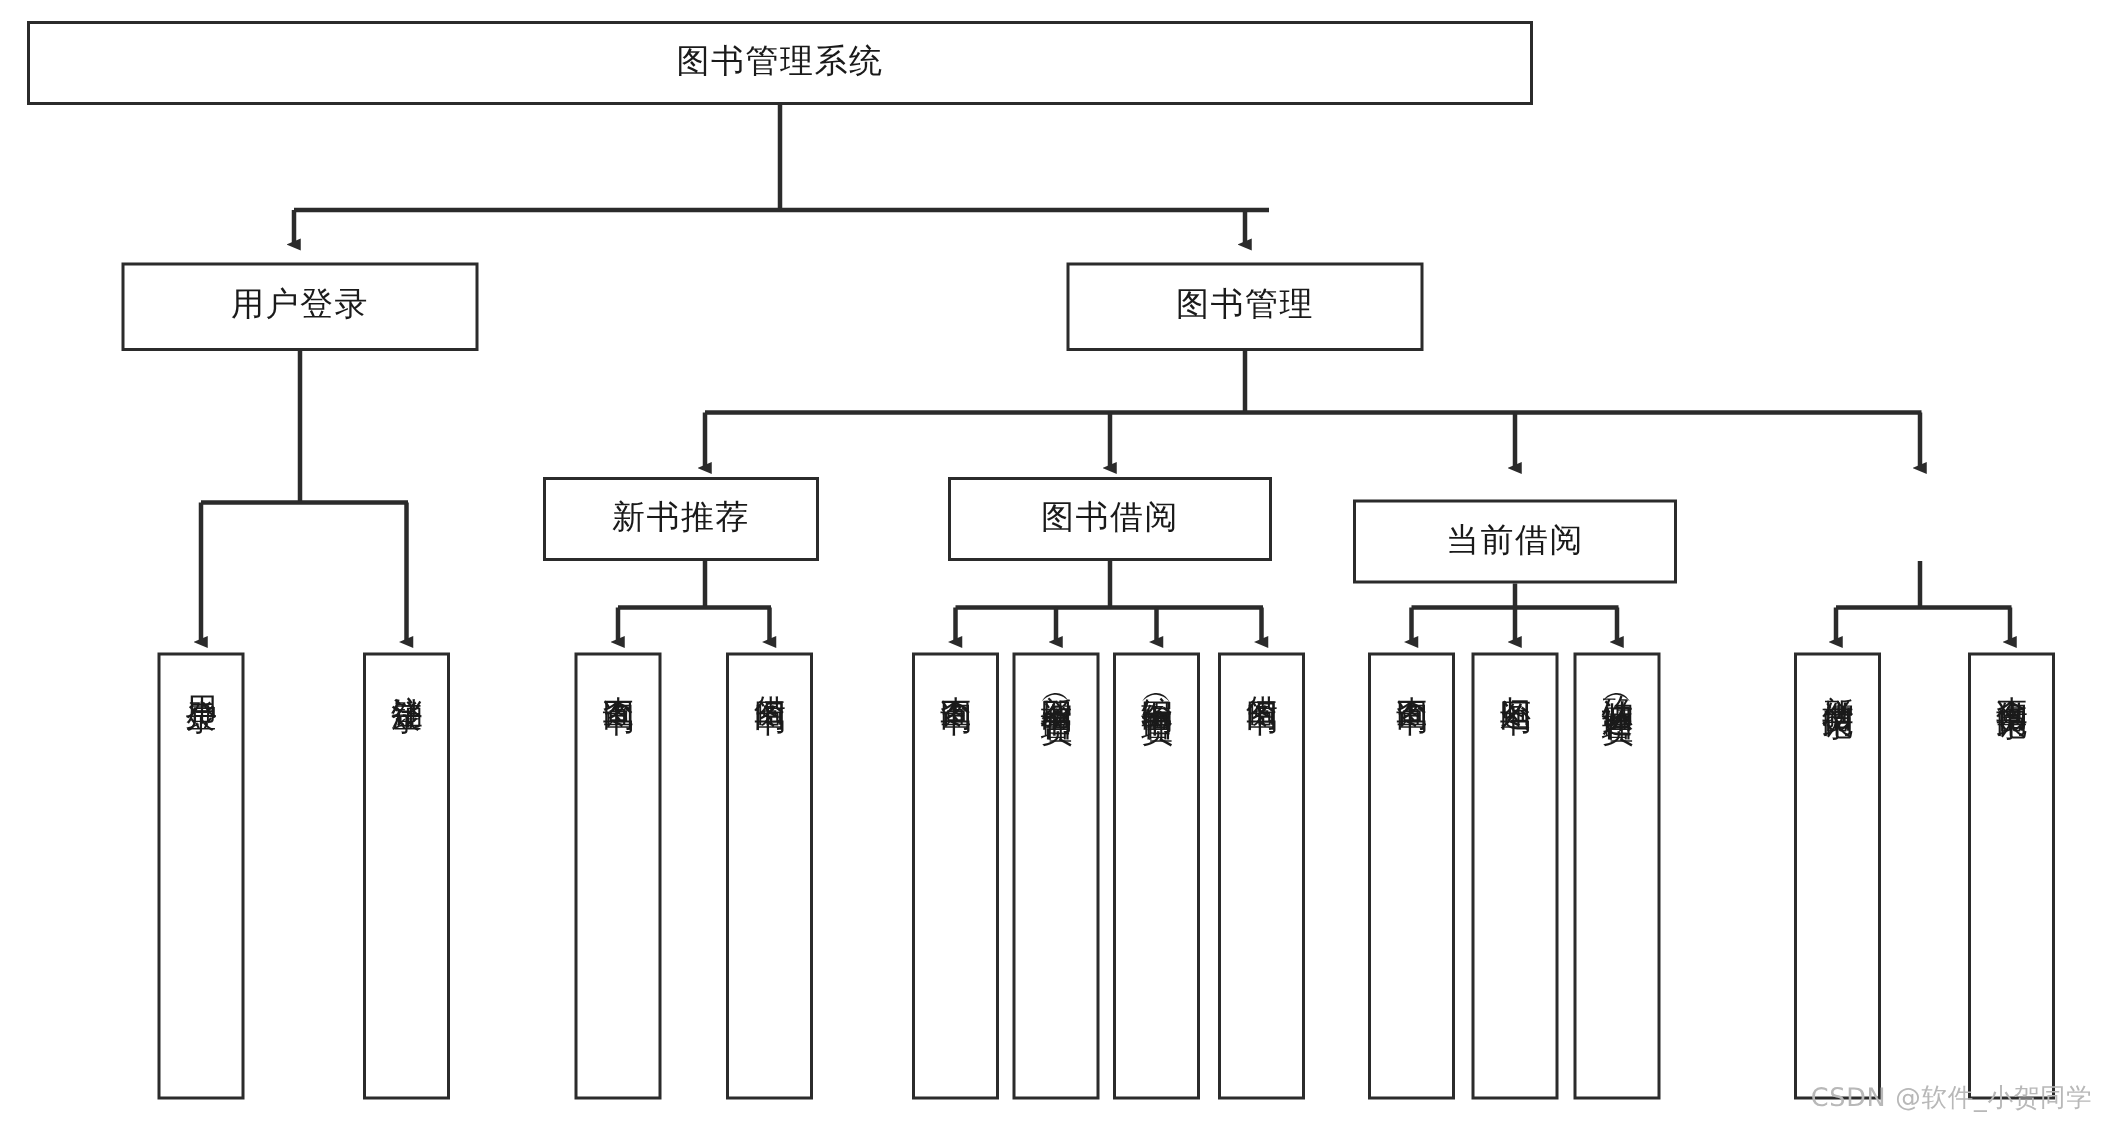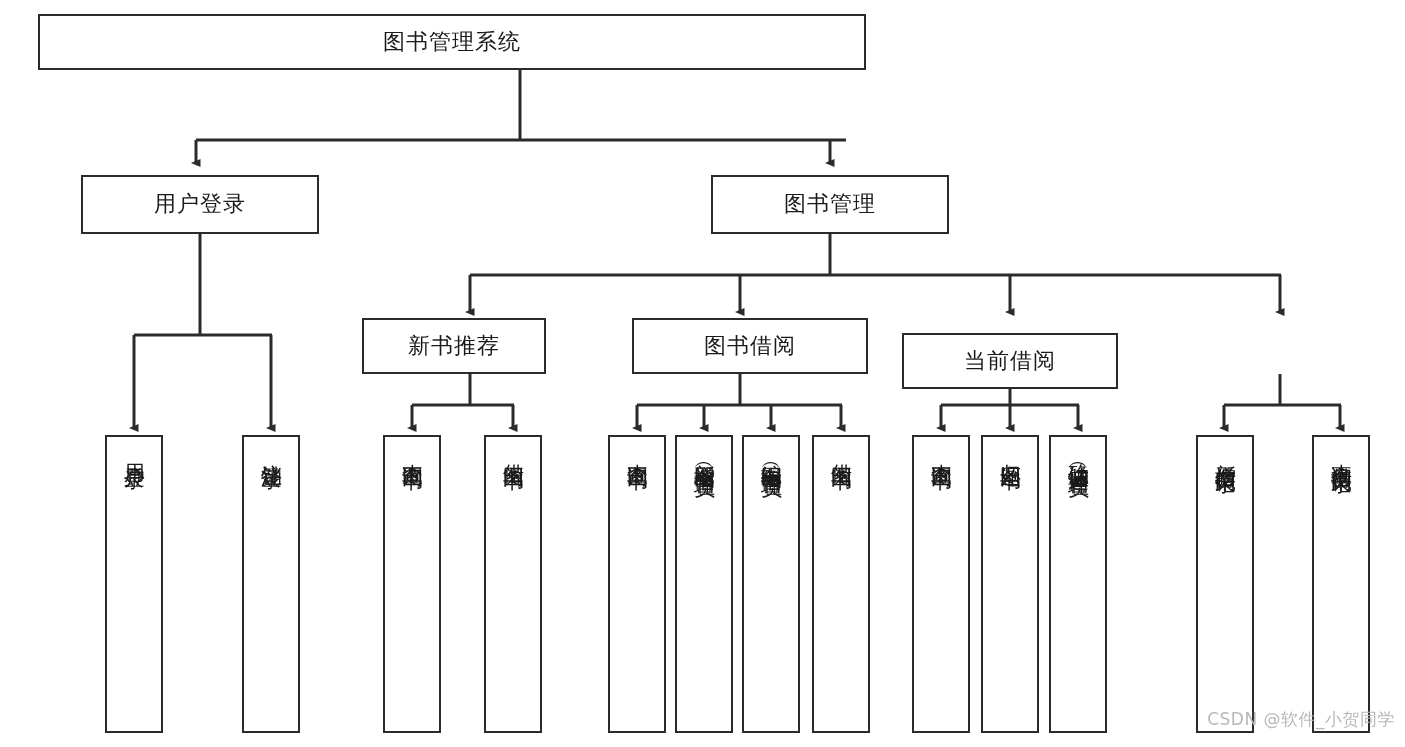--- a/index.html
+++ b/index.html
@@ -56,21 +56,21 @@
     white-space: pre-line;
   }
   .node.vert .node-label {
     writing-mode: vertical-rl;
     text-orientation: upright;
     text-align: center;
   }
   #watermark {
     position: absolute;
     right: 10px;
-    bottom: 16px;
+    bottom: 4px;
     font-size: 17px;
     color: #b8b8b8;
     letter-spacing: 0.5px;
     user-select: none;
     white-space: nowrap;
   }
 </style>
 </head>
 <body>
 
@@ -120,37 +120,37 @@
       <path d="M 1010 405 L 1010 428" marker-end="url(#arrow)"></path>
       <path d="M 1078 405 L 1078 428" marker-end="url(#arrow)"></path>
 
       <path d="M 1280 374 L 1280 405"></path>
       <path d="M 1224 405 L 1341 405"></path>
       <path d="M 1224 405 L 1224 428" marker-end="url(#arrow)"></path>
       <path d="M 1340 405 L 1340 428" marker-end="url(#arrow)"></path>
     </g>
   </svg>
 
-  <div class="node horiz" style="left:18px; top:14px; width:828px; height:56px;margin-left:20px;">
+  <div class="node horiz" style="left:18px; top:14px; width:1004px; height:56px;">
     <span class="node-label">图书管理系统</span>
   </div>
 
   <div class="node horiz" style="left:81px; top:175px; width:238px; height:59px;">
     <span class="node-label">用户登录</span>
   </div>
 
   <div class="node horiz" style="left:711px; top:175px; width:238px; height:59px;">
     <span class="node-label">图书管理</span>
   </div>
 
   <div class="node horiz" style="left:362px; top:318px; width:184px; height:56px;">
     <span class="node-label">新书推荐</span>
   </div>
 
-  <div class="node horiz" style="left:632px; top:318px; width:236px; height:56px;">
+  <div class="node horiz" style="left:632px; top:318px; width:216px; height:56px;">
     <span class="node-label">图书借阅</span>
   </div>
 
   <div class="node horiz" style="left:902px; top:318px; width:216px; height:56px;margin-top:15px;">
     <span class="node-label">当前借阅</span>
   </div>
 
 
   <div class="node vert" style="left:105px; top:435px; width:58px; height:298px;">
     <span class="node-label">用户登录</span>

